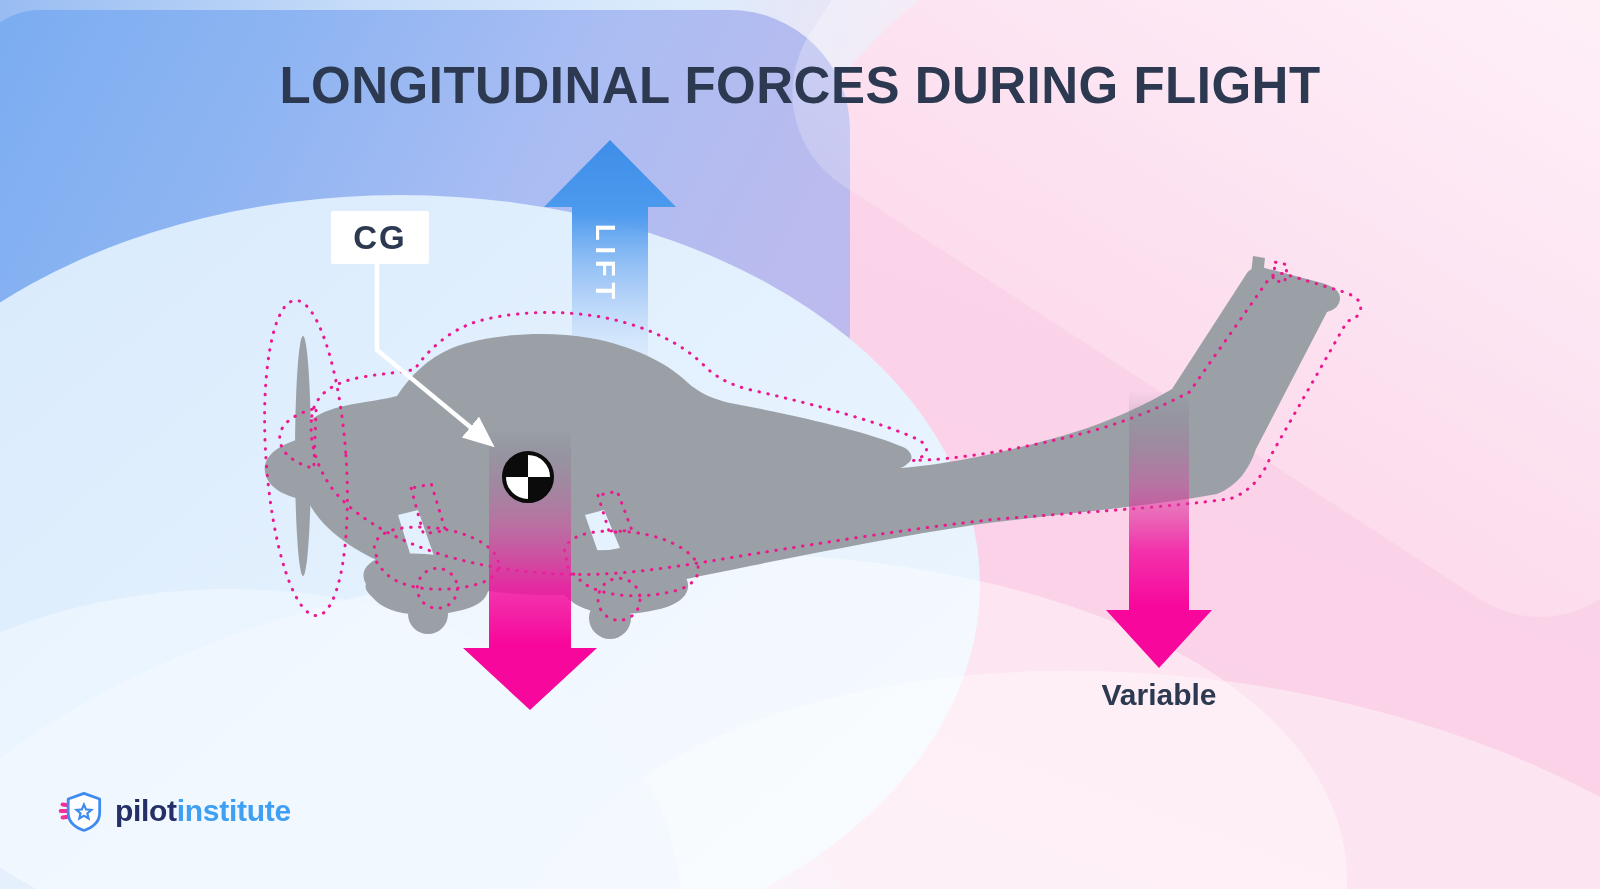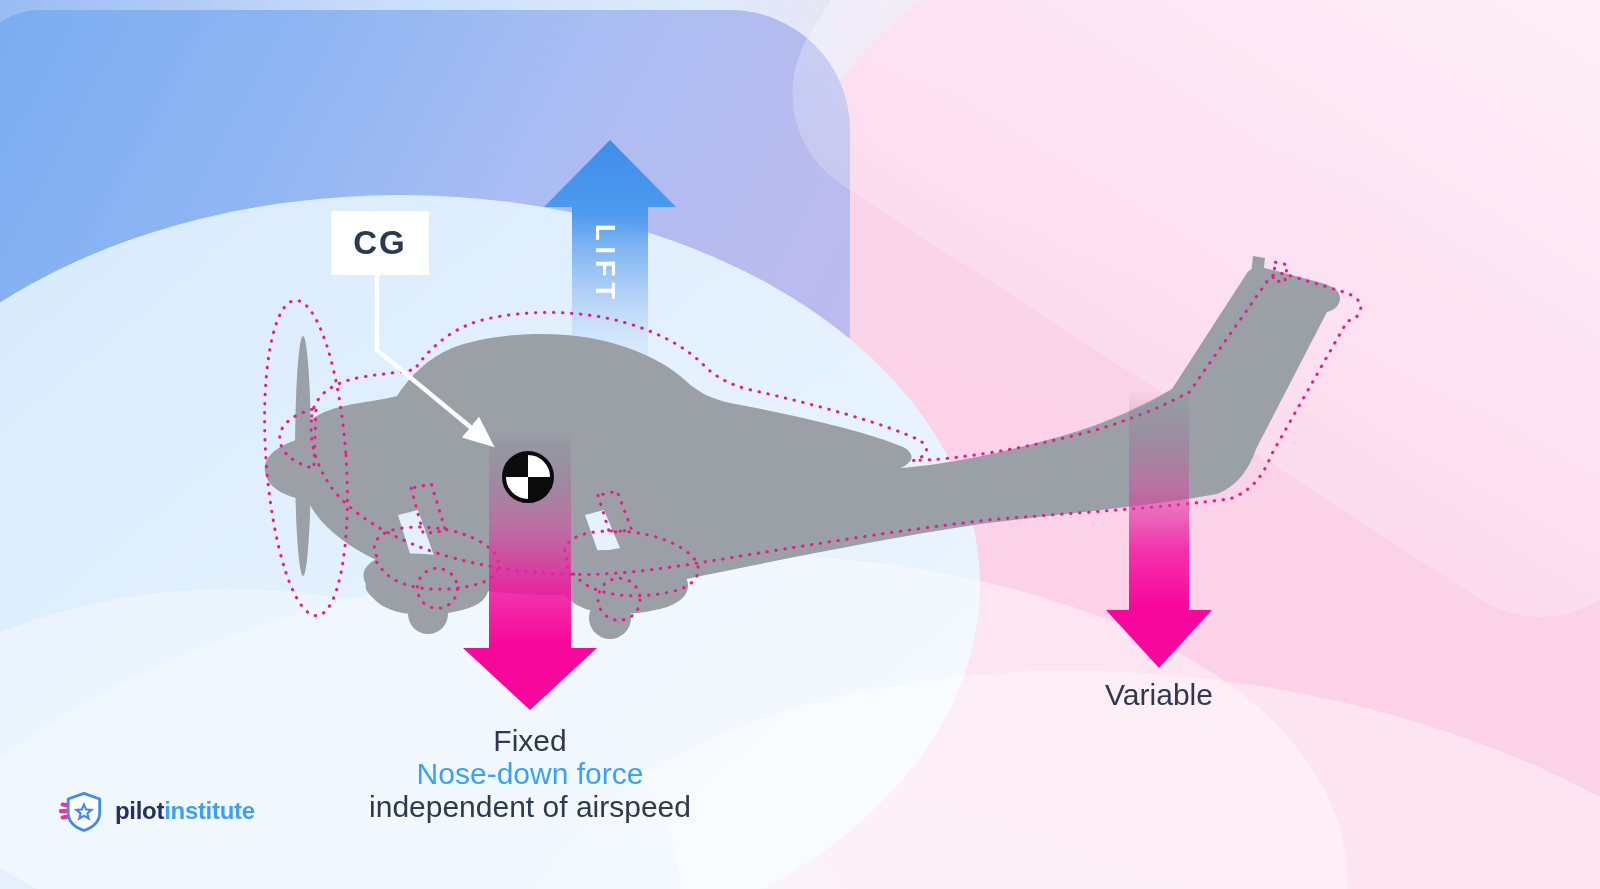--- a/index.html
+++ b/index.html
@@ -18,32 +18,32 @@
              background:linear-gradient(180deg,rgba(255,255,255,.78),rgba(255,255,255,.2));}
   .band1{left:-150px;bottom:-430px;width:1500px;height:760px;border-radius:50%;
              background:rgba(255,255,255,.42);transform:rotate(-6deg);}
   .band2{right:-260px;bottom:-530px;width:1350px;height:740px;border-radius:50%;
              background:rgba(255,255,255,.4);transform:rotate(8deg);}
   .corner-bl{left:-220px;bottom:-320px;width:900px;height:620px;border-radius:50%;
              background:rgba(242,249,255,.6);}
   svg.scene{position:absolute;inset:0;z-index:2;}
   .page-title{position:absolute;z-index:3;top:56px;left:0;width:100%;margin:0;text-align:center;
              font-size:51px;font-weight:700;letter-spacing:.5px;color:#2c3950;}
-  .cg-box{position:absolute;z-index:4;left:331px;top:211px;width:98px;height:64px;background:#ffffff;
+  .cg-box{position:absolute;z-index:4;left:331px;top:211px;width:98px;height:53px;background:#ffffff;
              display:flex;align-items:center;justify-content:center;border-radius:2px;
              font-size:33px;font-weight:700;letter-spacing:2px;color:#2c3950;}
   .lift-text{position:absolute;z-index:4;left:589px;top:224px;height:170px;
              writing-mode:vertical-rl;text-orientation:mixed;
              font-size:27px;font-weight:700;letter-spacing:6px;color:#ffffff;}
-  .caption{position:absolute;z-index:4;text-align:center;font-weight:400;font-size:30px;line-height:33px;color:#2c3950;}
+  .caption{position:absolute;z-index:4;text-align:center;font-weight:700;font-size:30px;line-height:33px;color:#2c3950;}
   .caption .accent{color:#38a2f4;}
   .caption-front{left:330px;top:724px;width:400px;}
   .caption-tail{left:949px;top:678px;width:420px;}
   .logo{position:absolute;z-index:4;left:58px;top:788px;display:flex;align-items:center;gap:7px;}
-  .logo-text{font-size:24px;font-weight:700;letter-spacing:-0.3px;}
+  .logo-text{font-size:30px;font-weight:700;letter-spacing:-0.3px;}
   .logo-text .p1{color:#232f66;}
   .logo-text .p2{color:#3f9ff2;}
   .dotted{fill:none;stroke:#ec188e;stroke-width:3;stroke-dasharray:0.5 8.5;stroke-linecap:round;}
 </style>
 </head>
 <body>
 
 <div class="canvas">
 
   <div class="bg-layer">
@@ -142,32 +142,28 @@
 
     <g>
       <circle cx="528" cy="477" r="24" fill="#ffffff" stroke="#0b0b0b" stroke-width="4"></circle>
       <path d="M 528 453 A 24 24 0 0 0 504 477 L 528 477 Z" fill="#0b0b0b"></path>
       <path d="M 528 501 A 24 24 0 0 0 552 477 L 528 477 Z" fill="#0b0b0b"></path>
     </g>
 
     <path d="M 377 264 L 377 350 L 486 440" fill="none" stroke="#ffffff" stroke-width="4.5" marker-end="url(#whiteArrow)"></path>
   </svg>
 
+  <h1 class="page-title">LONGITUDINAL FORCES DURING FLIGHT</h1>
 
   <div class="cg-box">
     <span>CG</span>
   </div>
 
   <div class="lift-text">LIFT</div>
 
-  <div class="caption caption-front">
-    <div>Fixed</div>
-    <div class="accent">Nose-down force</div>
-    <div>independent of airspeed</div>
-  </div>
 
   <div class="caption caption-tail">
     <div>Variable</div>
   </div>
 
   <div class="logo">
     <svg width="50" height="46" viewBox="0 0 54 48">
       <g stroke="#f5309c" stroke-width="4.5" stroke-linecap="round">
         <line x1="5" y1="17" x2="19" y2="19"></line>
         <line x1="3" y1="24" x2="17" y2="24"></line>

